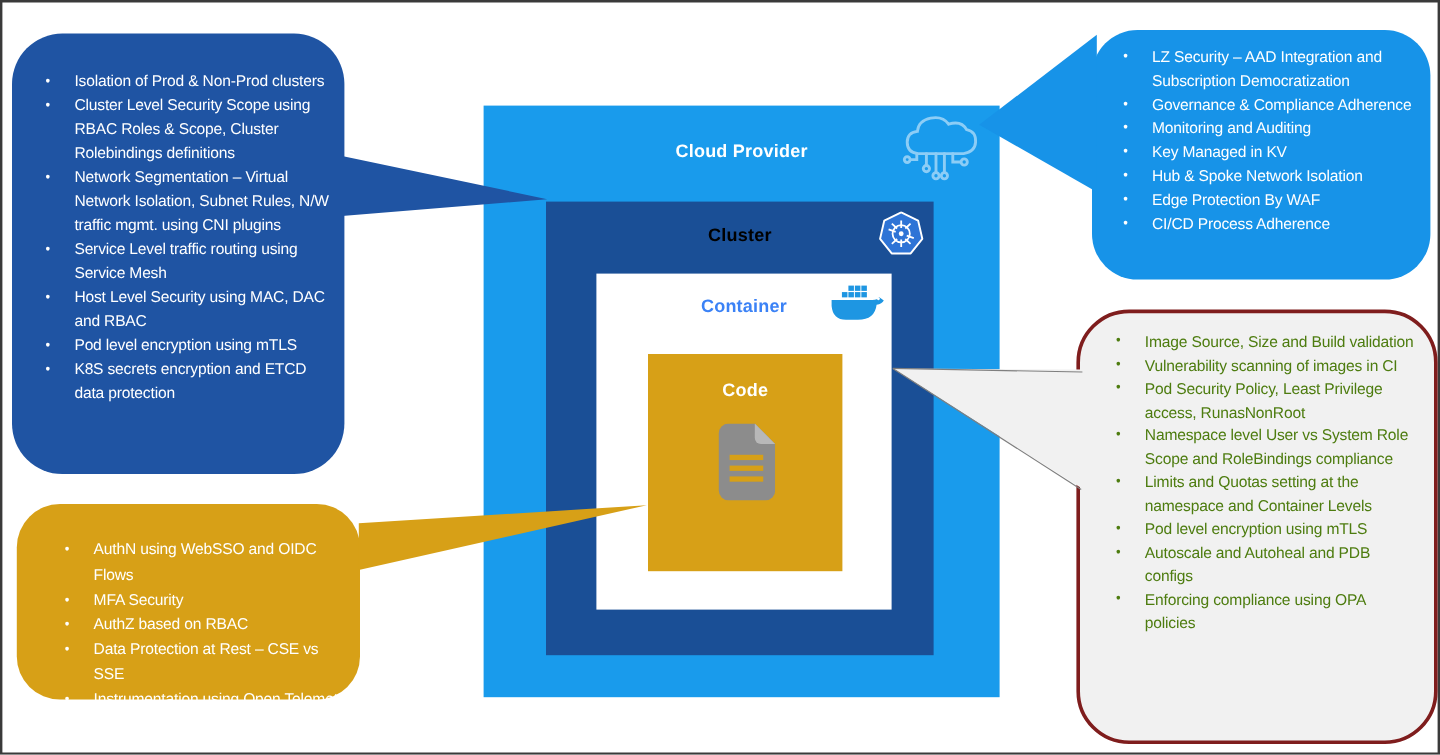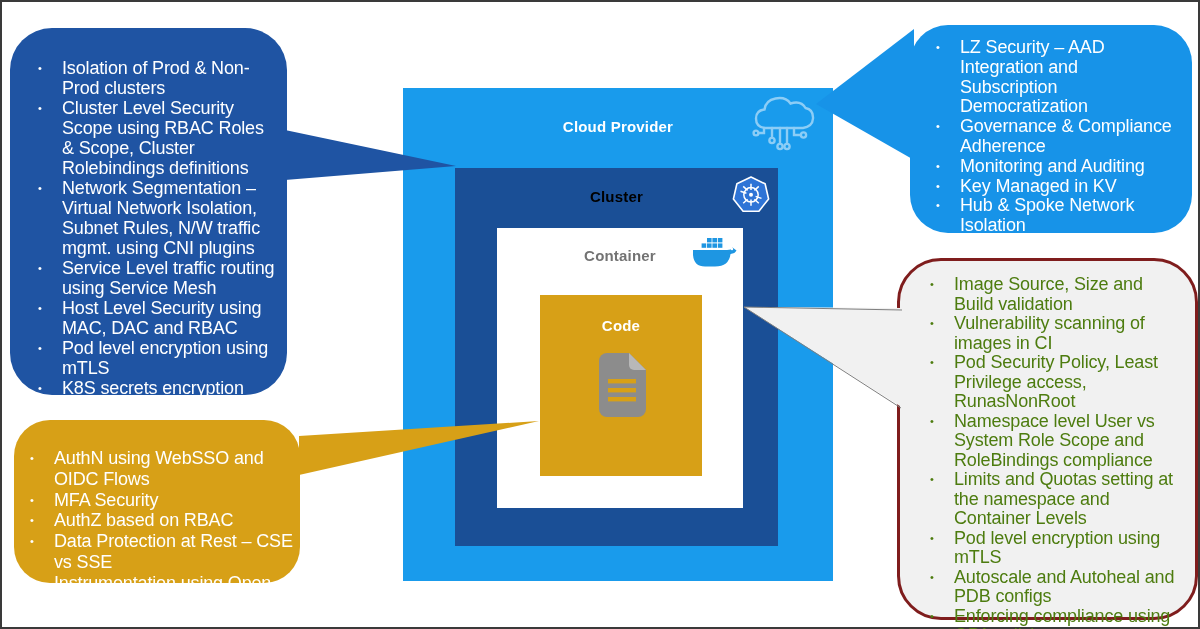--- a/index.html
+++ b/index.html
@@ -13,41 +13,41 @@
   .cloud-box{left:403px;top:88px;width:430px;height:493px;background:#199BEC;}
   .cluster-box{left:455px;top:168px;width:323px;height:378px;background:#1A4F96;}
   .container-box{left:497px;top:228px;width:246px;height:280px;background:#ffffff;}
   .code-box{left:540px;top:295px;width:162px;height:181px;background:#D7A017;}
   .box-label{
     position:absolute;z-index:2;font-weight:bold;font-size:15px;text-align:center;
     letter-spacing:.2px;
   }
   .cloud-label{left:403px;top:118px;width:430px;color:#ffffff;}
   .cluster-label{left:455px;top:188px;width:323px;color:#000000;}
-  .container-label{left:497px;top:247px;width:246px;color:#737373;}
+  .container-label{left:497px;top:247px;width:246px;color:#3b82f6;}
   .code-label{left:540px;top:317px;width:162px;color:#ffffff;}
   .icon{position:absolute;z-index:2;}
   
   .bubble{position:absolute;z-index:3;box-sizing:border-box;color:#ffffff;}
   .bubble ul{list-style:none;margin:0;padding:0;}
-  .bubble li{display:flex;font-size:18px;letter-spacing:-0.15px;}
+  .bubble li{display:flex;font-size:13px;letter-spacing:-0.15px;}
   .bubble li::before{content:"\2022";flex:0 0 24px;font-size:11px;}
   .bubble-cluster-sec{
     left:10px;top:28px;width:277px;height:367px;background:#1F54A3;
     border-radius:42px;padding:30px 12px 0 28px;
   }
   .bubble-cluster-sec li{line-height:20px;}
   .bubble-lz-sec{
     left:910px;top:25px;width:282px;height:208px;background:#1793E8;
     border-radius:38px;padding:13px 14px 0 26px;
   }
   .bubble-lz-sec li{line-height:19.8px;}
   .bubble-identity-sec{
     left:14px;top:420px;width:286px;height:163px;background:#D7A017;
-    border-radius:36px;padding:28px 6px 0 16px;
+    border-radius:36px;padding:28px 6px 0 40px;
   }
   .bubble-identity-sec li{line-height:20.8px;}
   .bubble-container-sec{
     left:897px;top:258px;width:301px;height:362px;background:#F1F1F1;
     border:3px solid #7f1d1d;border-radius:44px;padding:14px 12px 0 30px;color:#4d7c0f;
   }
   .bubble-container-sec li{line-height:19.5px;}
   
   .tails{position:absolute;left:0;top:0;z-index:4;pointer-events:none;}
 </style>

